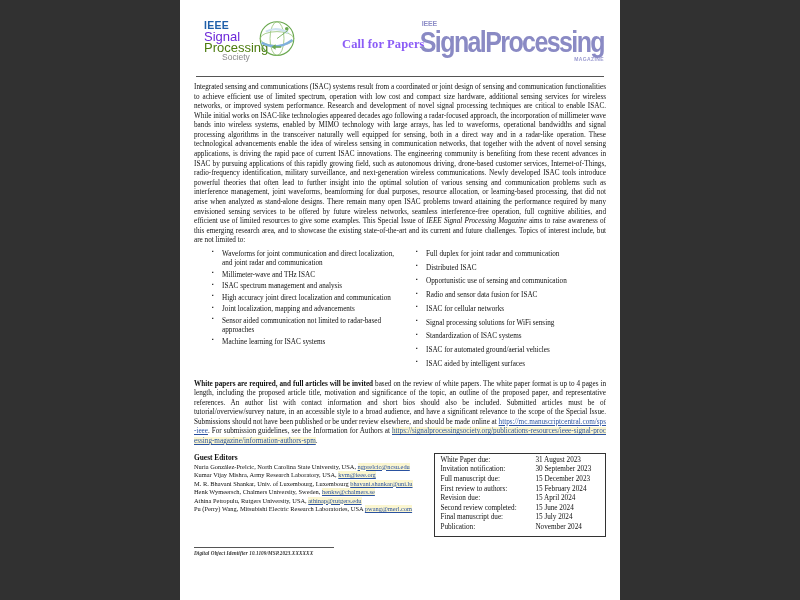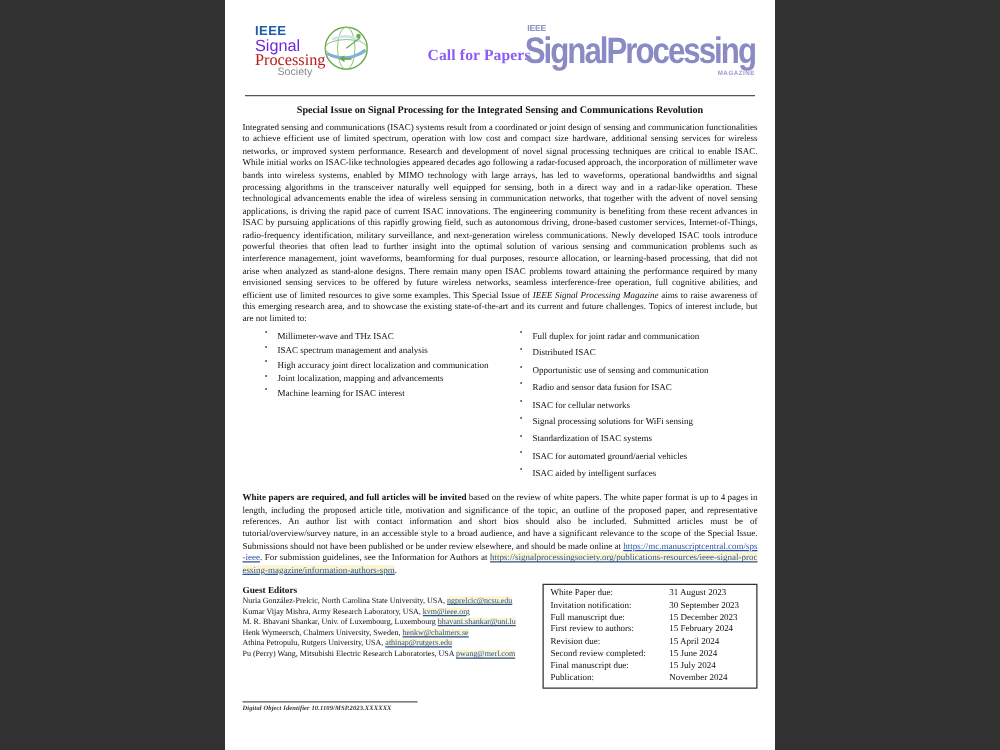--- a/index.html
+++ b/index.html
@@ -60,23 +60,22 @@
     color: #1f5fa9;
     letter-spacing: 0.3px;
   }
   .sps-signal {
     font-size: 13px;
     color: #6d28d9;
     margin-top: -1px;
   }
   .sps-processing {
     font-size: 13px;
-    color: #b91c1c;
+    color: #4d7c0f;
     margin-top: -2px;
-    font-family: Liberation Serif, serif;
   }
   .sps-society {
     font-size: 8.5px;
     color: #8a8a8a;
     margin-top: -1px;
     margin-left: 18px;
   }
   .sps-globe {
     position: absolute;
     left: 52px;
@@ -286,32 +285,33 @@
 
       <div class="spm-logo">
         <div class="spm-ieee">IEEE</div>
         <span class="spm-main">SignalProcessing</span>
         <div class="spm-sub">MAGAZINE</div>
       </div>
     </div>
 
     <hr class="rule">
 
-    <div class="issue-title">Special Issue on Signal Processing for the Integrated Sensing and Communications Revolution</div>
 
     <p class="para"><span>Integrated sensing and communications (ISAC) systems result from a coordinated or joint design of sensing and communication functionalities to achieve efficient use of limited spectrum, operation with low cost and compact size hardware, additional sensing services for wireless networks, or improved system performance. Research and development of novel signal processing techniques are critical to enable ISAC. While initial works on ISAC-like technologies appeared decades ago following a radar-focused approach, the incorporation of millimeter wave bands into wireless systems, enabled by MIMO technology with large arrays, has led to waveforms, operational bandwidths and signal processing algorithms in the transceiver naturally well equipped for sensing, both in a direct way and in a radar-like operation. These technological advancements enable the idea of wireless sensing in communication networks, that together with the advent of novel sensing applications, is driving the rapid pace of current ISAC innovations. The engineering community is benefiting from these recent advances in ISAC by pursuing applications of this rapidly growing field, such as autonomous driving, drone-based customer services, Internet-of-Things, radio-frequency identification, military surveillance, and next-generation wireless communications. Newly developed ISAC tools introduce powerful theories that often lead to further insight into the optimal solution of various sensing and communication problems such as interference management, joint waveforms, beamforming for dual purposes, resource allocation, or learning-based processing, that did not arise when analyzed as stand-alone designs. There remain many open ISAC problems toward attaining the performance required by many envisioned sensing services to be offered by future wireless networks, seamless interference-free operation, full cognitive abilities, and efficient use of limited resources to give some examples. This Special Issue of </span><em>IEEE Signal Processing Magazine</em><span> aims to raise awareness of this emerging research area, and to showcase the existing state-of-the-art and its current and future challenges. Topics of interest include, but are not limited to:</span></p>
 
     <div class="topics">
       <div class="topic-col col-left">
         <ul>
+          <li>Waveforms for joint communication and direct localization, and joint radar and communication</li>
           <li>Millimeter-wave and THz ISAC</li>
           <li>ISAC spectrum management and analysis</li>
           <li>High accuracy joint direct localization and communication</li>
           <li>Joint localization, mapping and advancements</li>
-          <li>Machine learning for ISAC interest</li>
+          <li>Sensor aided communication not limited to radar-based approaches</li>
+          <li>Machine learning for ISAC systems</li>
         </ul>
       </div>
       <div class="topic-col col-right">
         <ul>
           <li>Full duplex for joint radar and communication</li>
           <li>Distributed ISAC</li>
           <li>Opportunistic use of sensing and communication</li>
           <li>Radio and sensor data fusion for ISAC</li>
           <li>ISAC for cellular networks</li>
           <li>Signal processing solutions for WiFi sensing</li>

